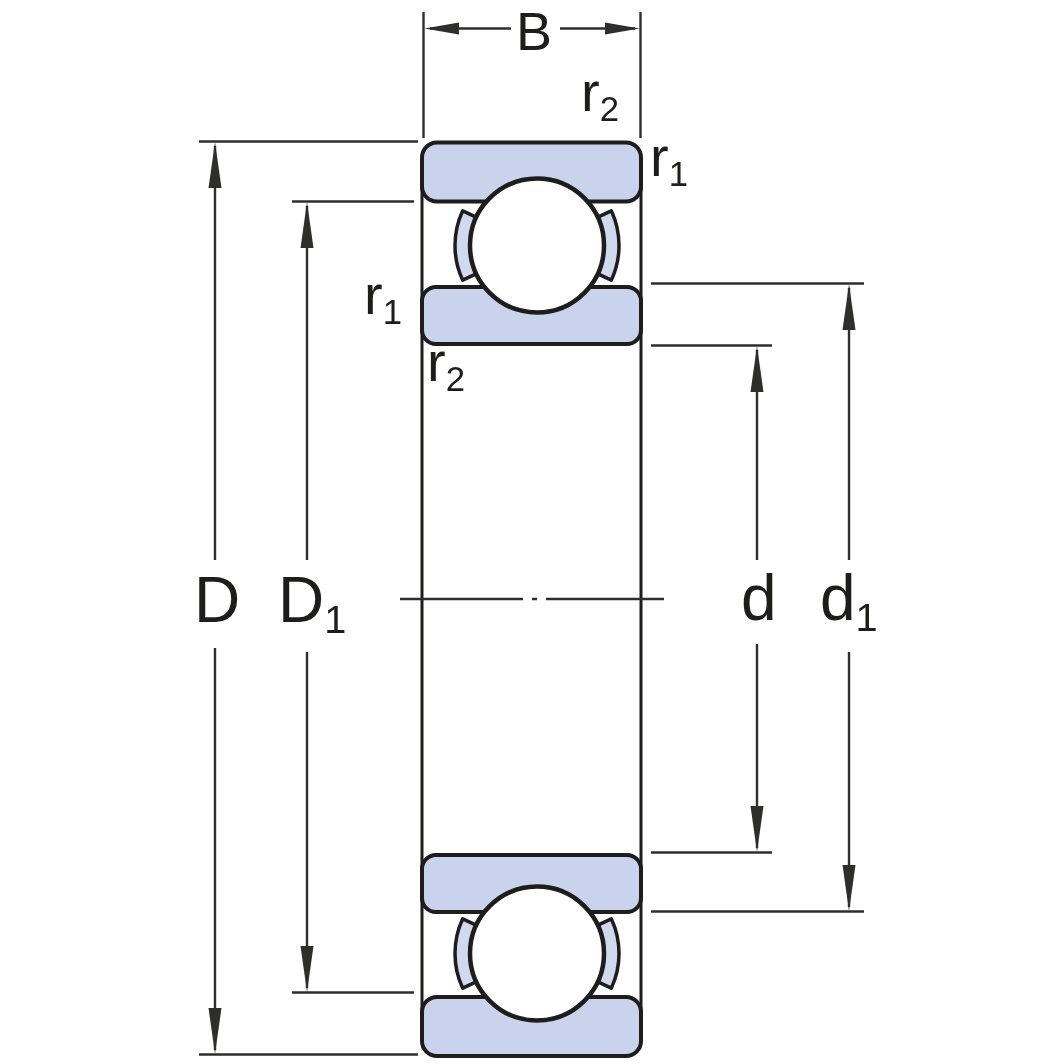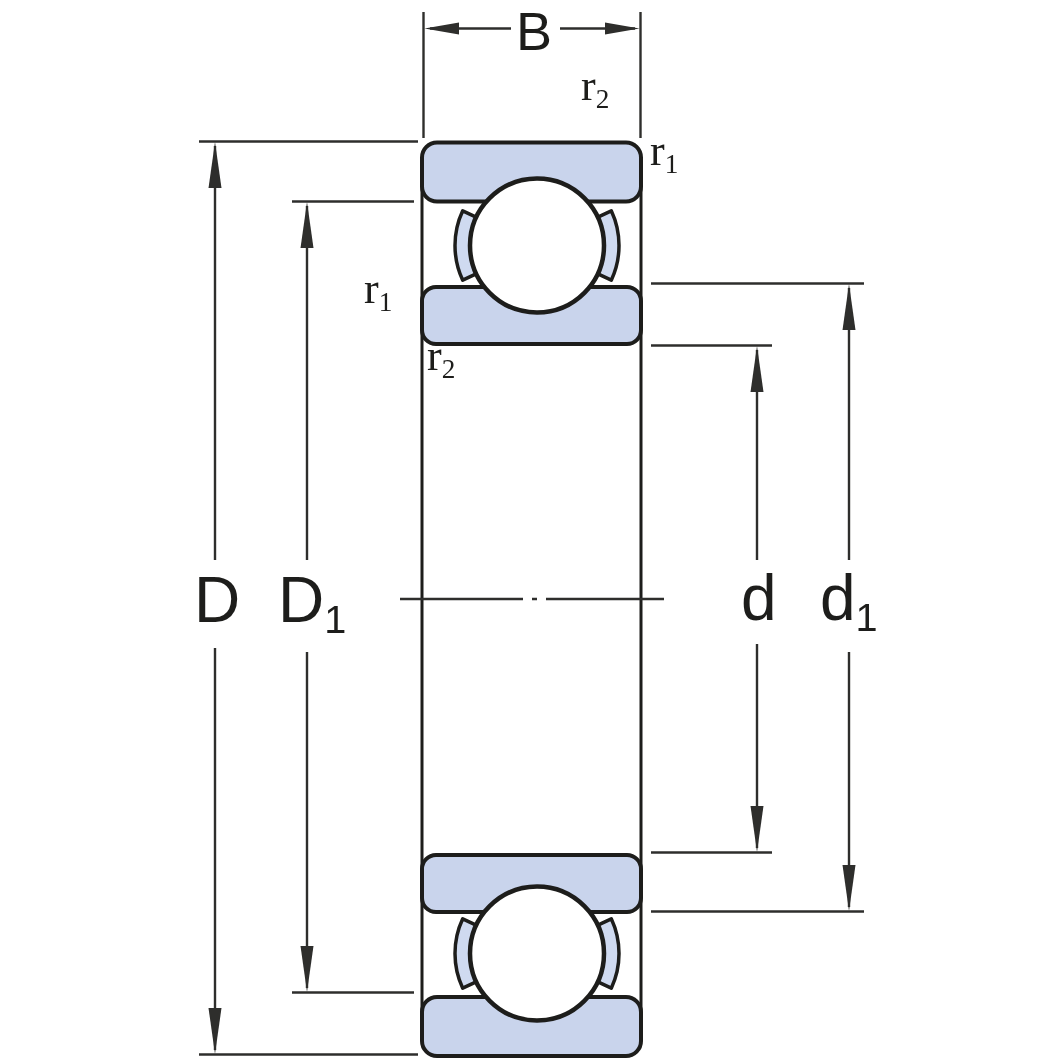--- a/index.html
+++ b/index.html
@@ -25,21 +25,21 @@
     color: #1d1d1b;
     line-height: 1;
     white-space: nowrap;
     user-select: none;
   }
   .lbl .sub {
     font-size: 0.62em;
     vertical-align: -0.28em;
   }
   .lbl-big  { font-size: 64px; }
-  .lbl-mid  { font-size: 44px; font-family: Liberation Serif, serif; }
+  .lbl-mid  { font-size: 56px; }
   .lbl-b    { font-size: 54px; }
   
   #lbl-B        { left: 516px; top: 4px; }
   #lbl-r2-top   { left: 581px; top: 64px; }
   #lbl-r1-right { left: 650px; top: 129px; }
   #lbl-r1-left  { left: 364px; top: 267px; }
   #lbl-r2-left  { left: 427px; top: 334px; }
   #lbl-D        { left: 194px; top: 568px; }
   #lbl-D1       { left: 278px; top: 568px; }
   #lbl-d        { left: 741px; top: 566px; }

